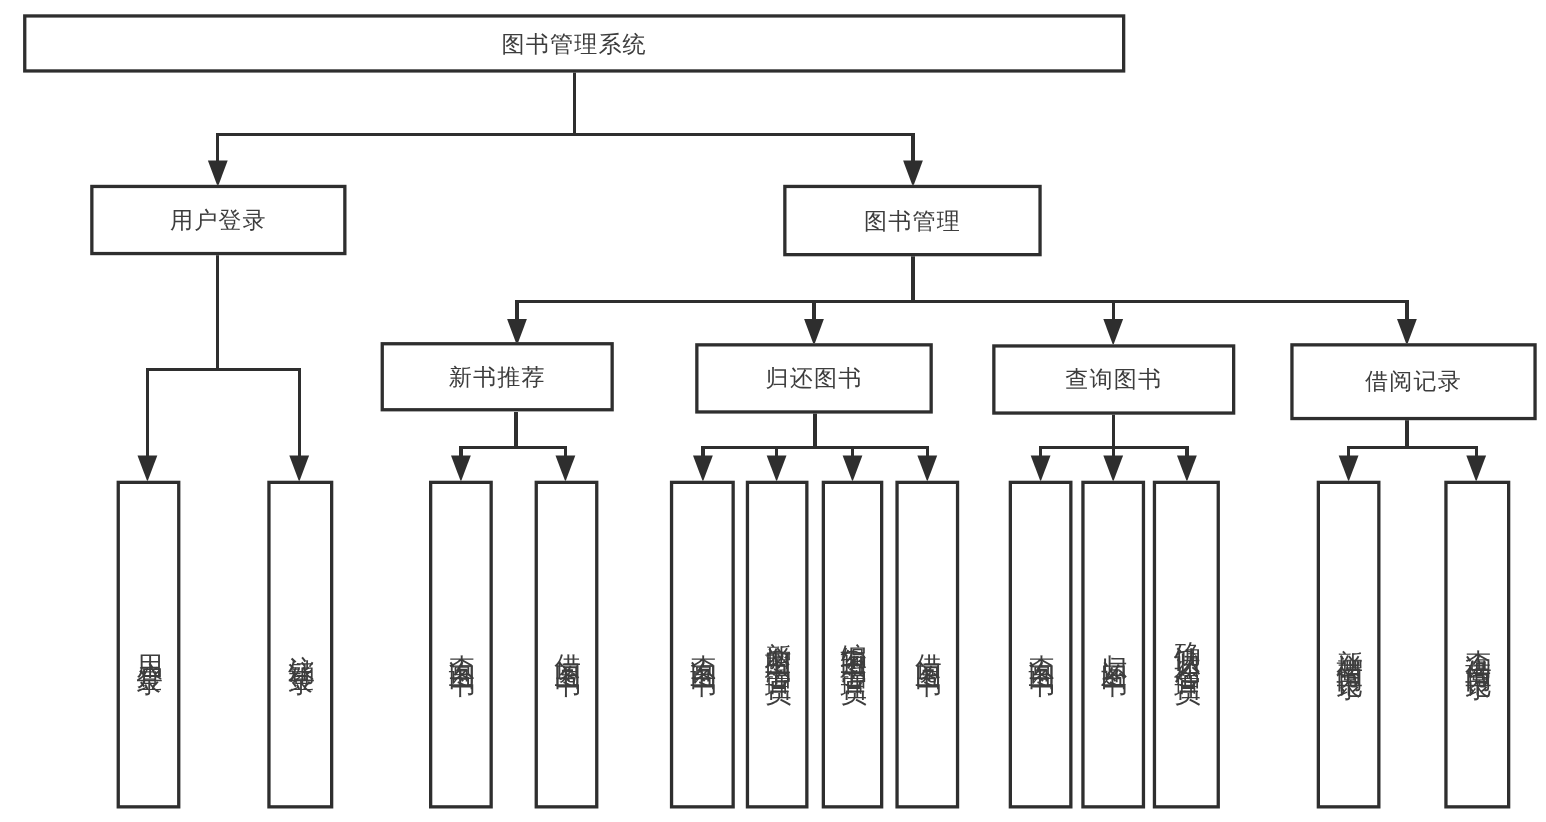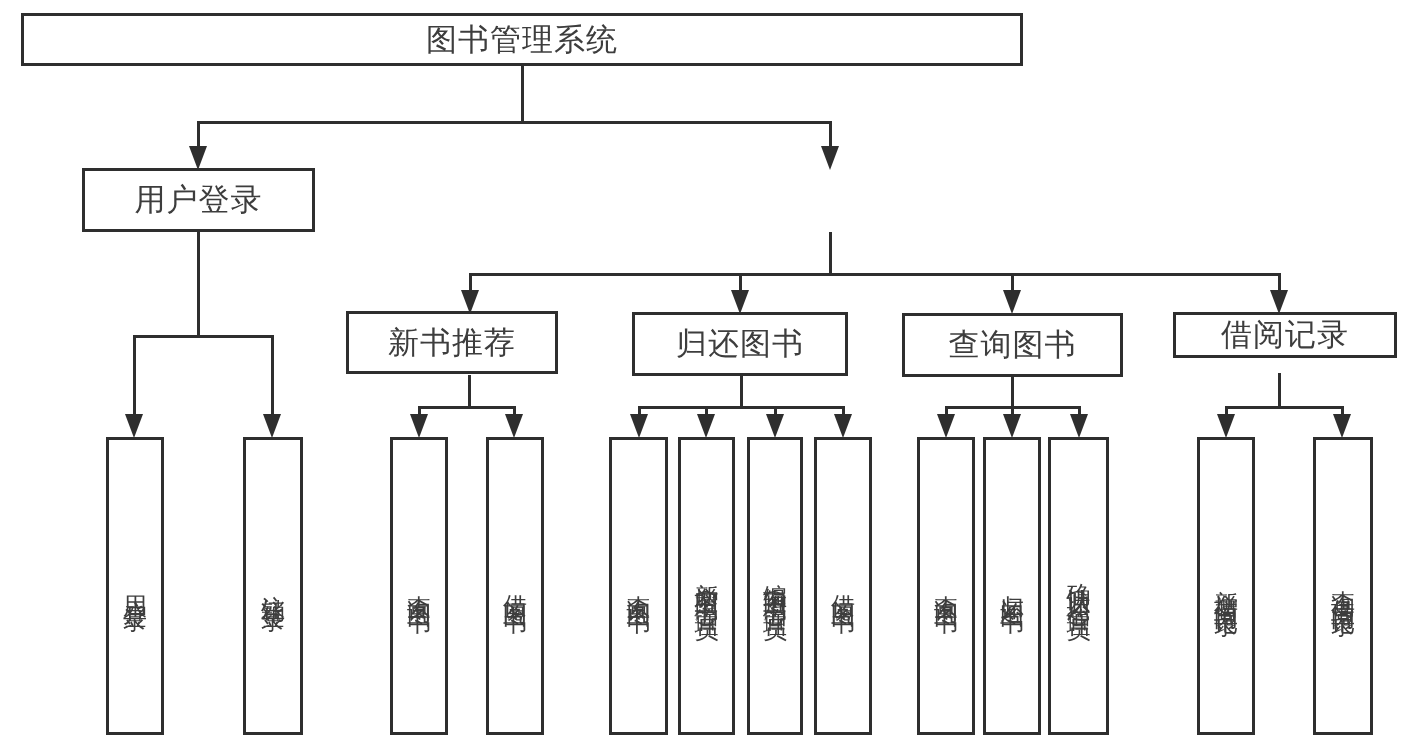--- a/index.html
+++ b/index.html
@@ -6,21 +6,21 @@
   .canvas{
     position:relative;width:1405px;height:747px;background:#ffffff;
     font-family:"Liberation Sans",sans-serif;overflow:hidden;
   }
   .connectors{position:absolute;left:0;top:0;width:1405px;height:747px;}
   .node{
     position:absolute;box-sizing:border-box;background:#ffffff;
     border:3px solid #2e2e2e;display:flex;align-items:center;justify-content:center;
     color:#3d3d3d;
   }
-  .node.h{font-size:31px;letter-spacing:1px;white-space:nowrap;}
+  .node.h{font-size:21px;letter-spacing:1px;white-space:nowrap;}
   .vtext{
     writing-mode:vertical-rl;text-orientation:mixed;
     font-size:24px;letter-spacing:5px;white-space:nowrap;color:#3d3d3d;
   }
   .watermark{
     position:absolute;top:714px;right:4px;z-index:5;
     font-size:21px;color:#b3b3b3;letter-spacing:0.5px;white-space:nowrap;
   }
 </style>
 </head>
@@ -57,25 +57,26 @@
       <polygon points="1003,414 1021,414 1012,438"></polygon>
       <polygon points="1070,414 1088,414 1079,438"></polygon>
       <polygon points="1217,414 1235,414 1226,438"></polygon>
       <polygon points="1333,414 1351,414 1342,438"></polygon>
     </g>
   </svg>
 
   <div class="node h" style="left:21px;top:13px;width:1002px;height:53px">图书管理系统</div>
 
   <div class="node h" style="left:82px;top:168px;width:233px;height:64px">用户登录</div>
+  <div class="node h" style="left:712px;top:168px;width:235px;height:65px">图书管理</div>
 
   <div class="node h" style="left:346px;top:311px;width:212px;height:63px">新书推荐</div>
   <div class="node h" style="left:632px;top:312px;width:216px;height:64px">归还图书</div>
   <div class="node h" style="left:902px;top:313px;width:221px;height:64px">查询图书</div>
-  <div class="node h" style="left:1173px;top:312px;width:224px;height:46px">借阅记录</div>
+  <div class="node h" style="left:1173px;top:312px;width:224px;height:70px">借阅记录</div>
 
   <div class="node v" style="left:106px;top:437px;width:58px;height:298px">
     <span class="vtext">用户登录</span>
   </div>
   <div class="node v" style="left:243px;top:437px;width:60px;height:298px">
     <span class="vtext">注销登录</span>
   </div>
 
   <div class="node v" style="left:390px;top:437px;width:58px;height:298px">
     <span class="vtext">查询图书</span>

